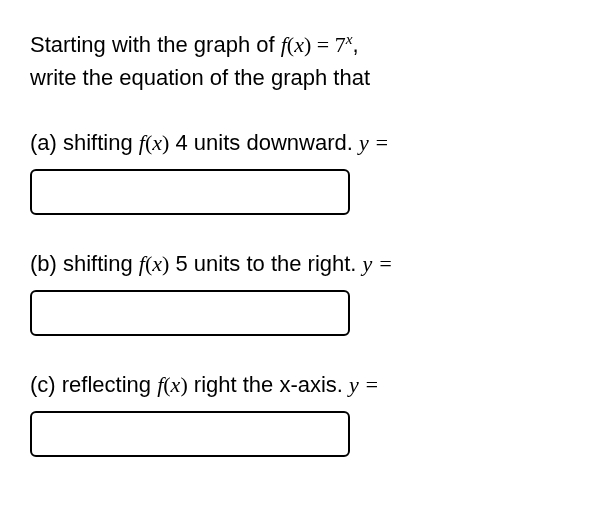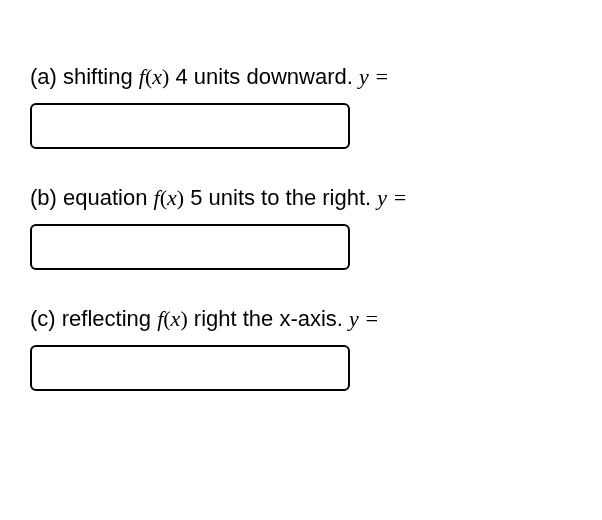--- a/index.html
+++ b/index.html
@@ -52,32 +52,36 @@
     sup {
       font-size: 0.7em;
       vertical-align: super;
       line-height: 0;
     }
   </style>
 </head>
 <body>
 
 <div class="intro">
+  <div>
+    <span>Starting with the graph of </span><span class="fx"><span>f</span><span class="paren">(</span><span>x</span><span class="paren">)</span></span><span class="math"><span class="upright"> = </span><span class="upright">7</span><sup>x</sup></span><span>,</span>
+  </div>
+  <div>write the equation of the graph that</div>
 </div>
 
 <div class="question-block">
   <div class="question-text">
     <span>(a) shifting </span><span class="fx"><span>f</span><span class="paren">(</span><span>x</span><span class="paren">)</span></span><span> 4 units downward. </span><span class="math">y</span><span class="math upright"> =</span>
   </div>
   <input type="text" class="answer-input" style="">
 </div>
 
 <div class="question-block">
   <div class="question-text">
-    <span>(b) equation </span><span class="fx"><span>f</span><span class="paren">(</span><span>x</span><span class="paren">)</span></span><span> 5 units to the right. </span><span class="math">y</span><span class="math upright"> =</span>
+    <span>(b) shifting </span><span class="fx"><span>f</span><span class="paren">(</span><span>x</span><span class="paren">)</span></span><span> 5 units to the right. </span><span class="math">y</span><span class="math upright"> =</span>
   </div>
   <input type="text" class="answer-input" style="">
 </div>
 
 <div class="question-block">
   <div class="question-text">
     <span>(c) reflecting </span><span class="fx"><span>f</span><span class="paren">(</span><span>x</span><span class="paren">)</span></span><span> right the x-axis. </span><span class="math">y</span><span class="math upright"> =</span>
   </div>
   <input type="text" class="answer-input" style="">
 </div>

